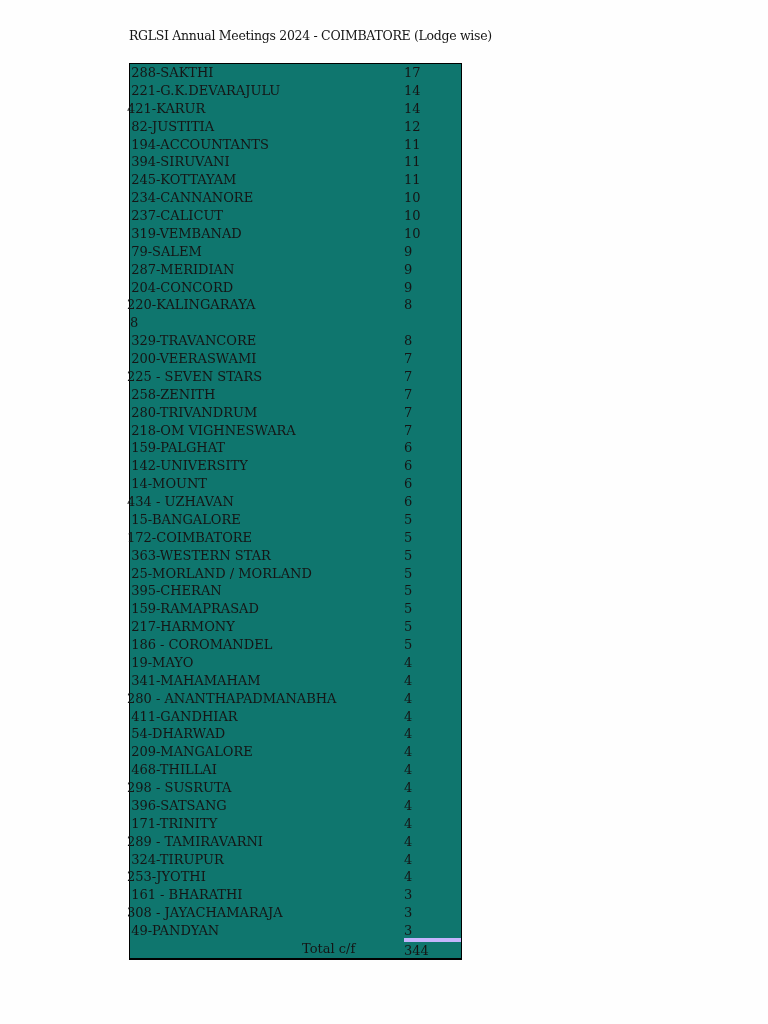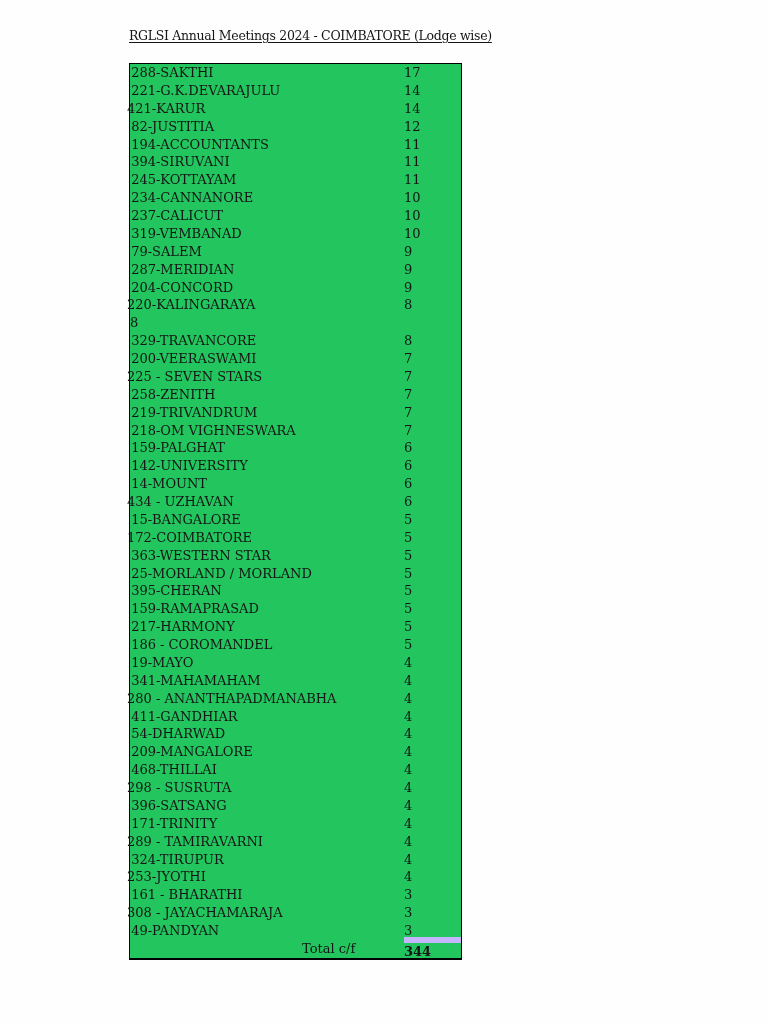--- a/index.html
+++ b/index.html
@@ -18,32 +18,31 @@
   }
   .title {
     position: absolute;
     left: 129px;
     top: 28px;
     width: 333px;
     text-align: center;
     font-size: 12.5px;
     letter-spacing: -0.3px;
     white-space: nowrap;
-    text-decoration: underline;
     text-underline-offset: 2px;
   }
   .tbl {
     position: absolute;
     left: 129px;
     top: 63px;
     width: 333px;
     box-sizing: border-box;
     border: 1px solid #000;
     border-bottom-width: 2px;
-    background: #22c55e;
+    background: #0f766e;
   }
   .row {
     display: flex;
     align-items: center;
     height: 17.88px;
     line-height: 17.8px;
     font-size: 13px;
     overflow: visible;
   }
   .name {
@@ -53,22 +52,22 @@
     overflow: visible;
   }
   .val {
     width: 57px;
     box-sizing: border-box;
     padding-right: 4px;
   }
   .total-row .name { text-indent: 0; white-space: nowrap; }
   .total-label { padding-left: 172px; }
   .total-row .val {
-    border-top: 6px solid #c4b5fd;
-    font-weight: bold;
+    border-top: 4px solid #c4b5fd;
+    font-weight: normal;
   }
 </style>
 </head>
 <body>
 
 <div class="page">
 
   <div class="title">RGLSI Annual Meetings 2024 - COIMBATORE (Lodge wise)</div>
 
   <div class="tbl">
@@ -144,21 +143,21 @@
       </div>
         <div class="row">
         <span class="name">225 - SEVEN STARS</span>
         <span class="val">7</span>
       </div>
         <div class="row">
         <span class="name"> 258-ZENITH</span>
         <span class="val">7</span>
       </div>
         <div class="row">
-        <span class="name"> 219-TRIVANDRUM</span>
+        <span class="name"> 280-TRIVANDRUM</span>
         <span class="val">7</span>
       </div>
         <div class="row">
         <span class="name"> 218-OM VIGHNESWARA</span>
         <span class="val">7</span>
       </div>
         <div class="row">
         <span class="name"> 159-PALGHAT</span>
         <span class="val">6</span>
       </div>

